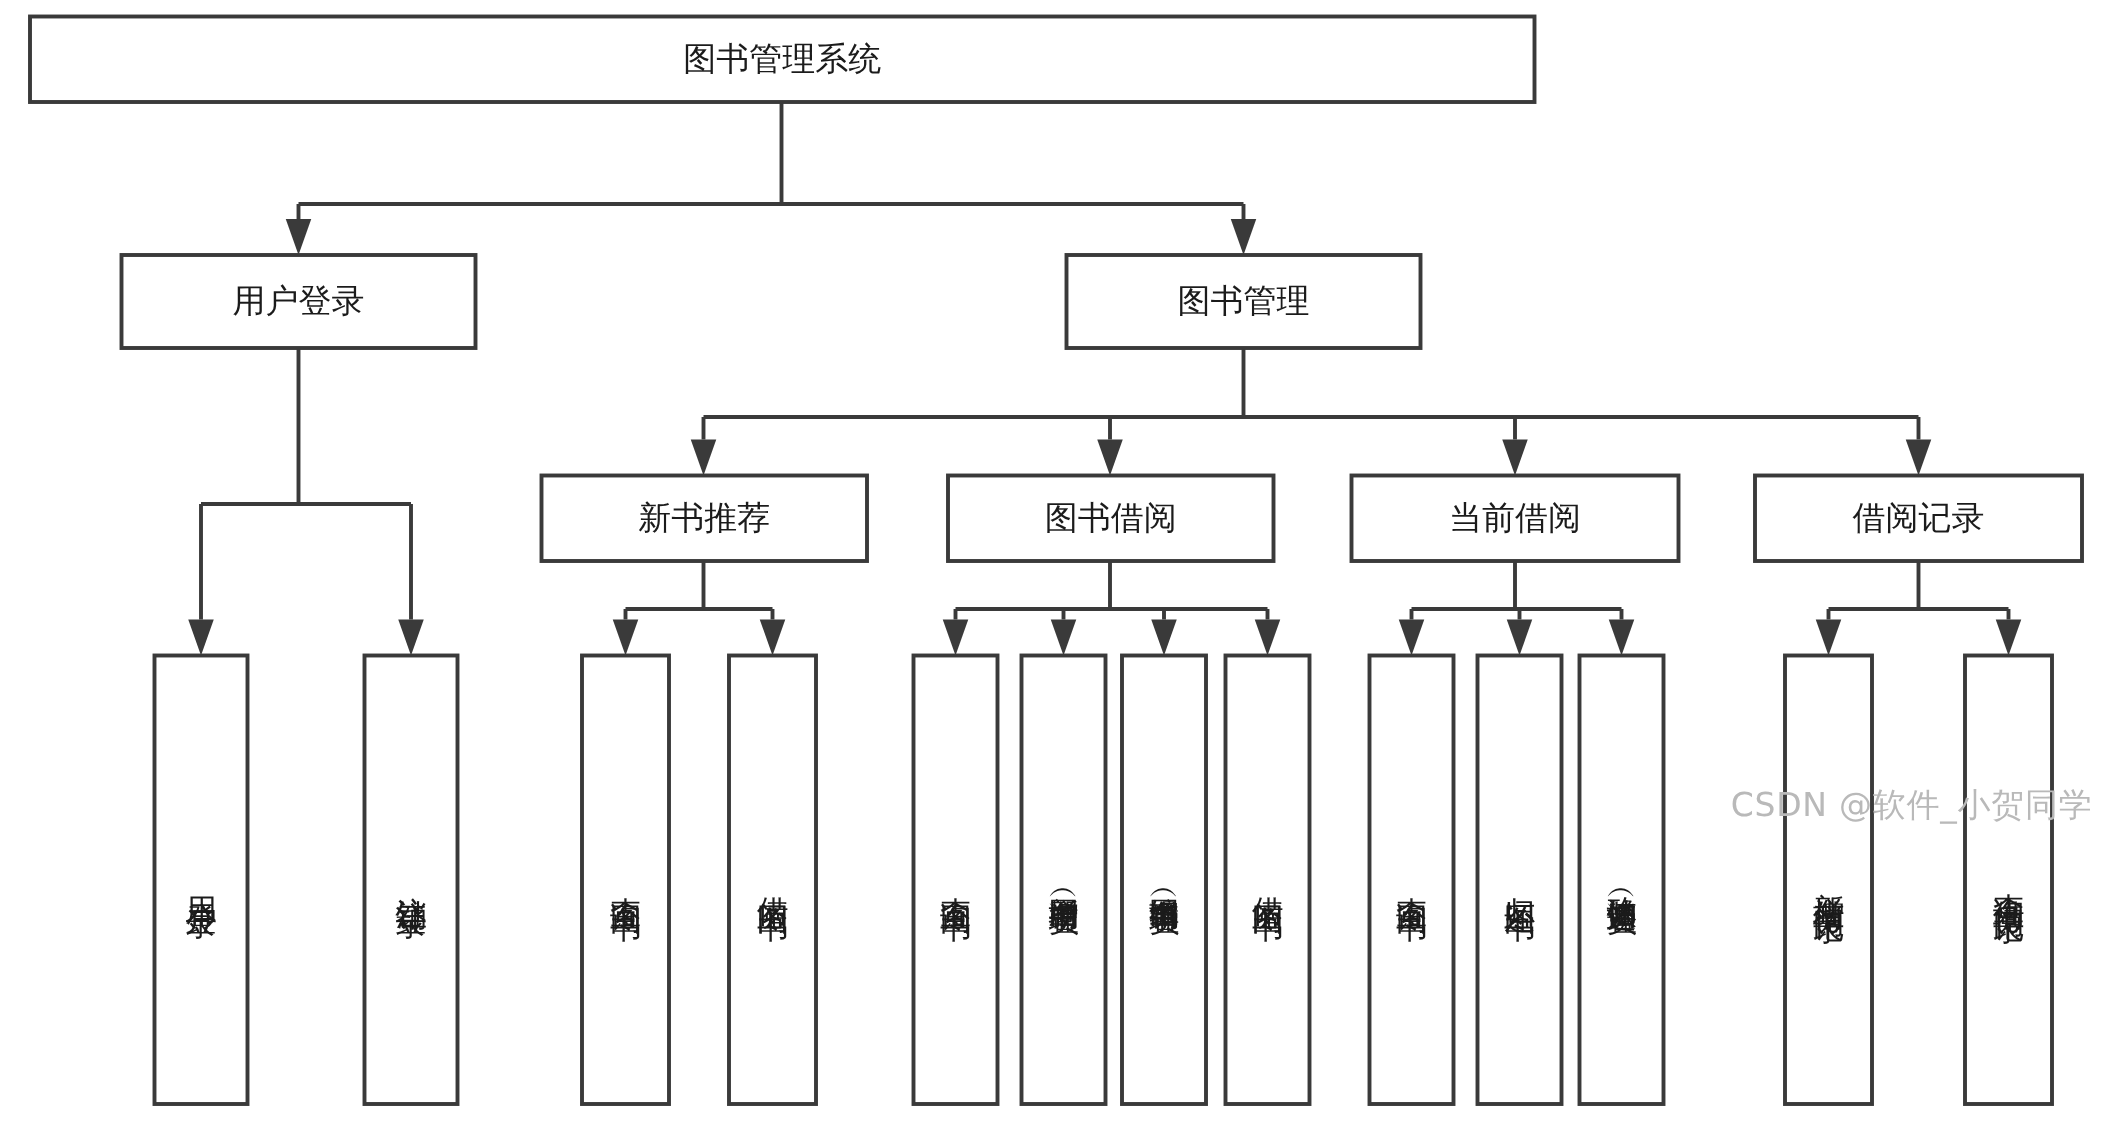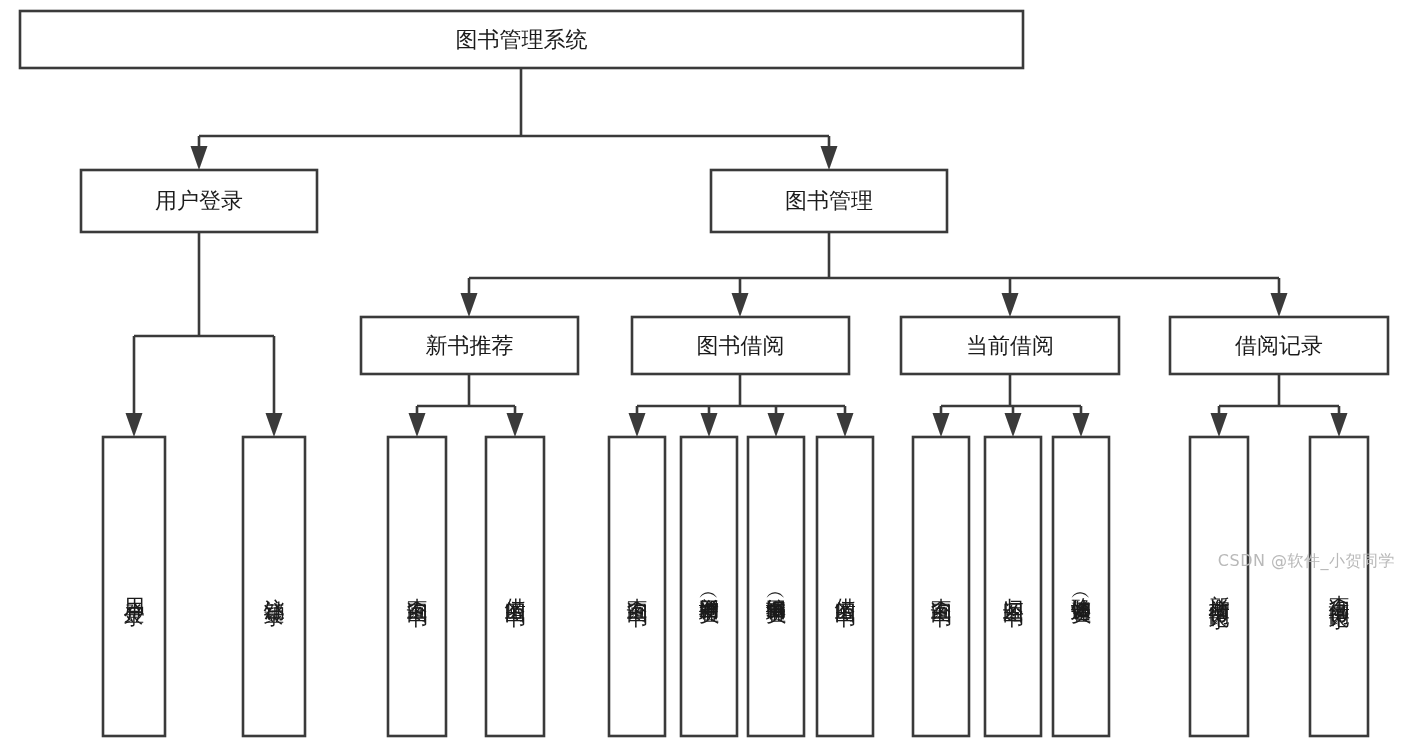--- a/index.html
+++ b/index.html
@@ -64,23 +64,23 @@
     font-family: "DejaVu Sans", "Liberation Sans", sans-serif;
     font-size: 21px;
     line-height: 1.06;
     letter-spacing: 3px;
     color: #1b1b1b;
     white-space: nowrap;
   }
   .watermark {
     position: absolute;
     right: 10px;
-    bottom: 0;
-    font-family: "DejaVu Sans", "Liberation Sans", sans-serif;
-    font-size: 16px;
+    bottom: 20px;
+    font-family: "DejaVu Sans", "Liberation Sans", sans-serif;
+    font-size: 22px;
     color: #b9b9b9;
     letter-spacing: 0.5px;
     user-select: none;
     pointer-events: none;
   }
 </style>
 </head>
 <body>
 
 <div id="diagram-root">

